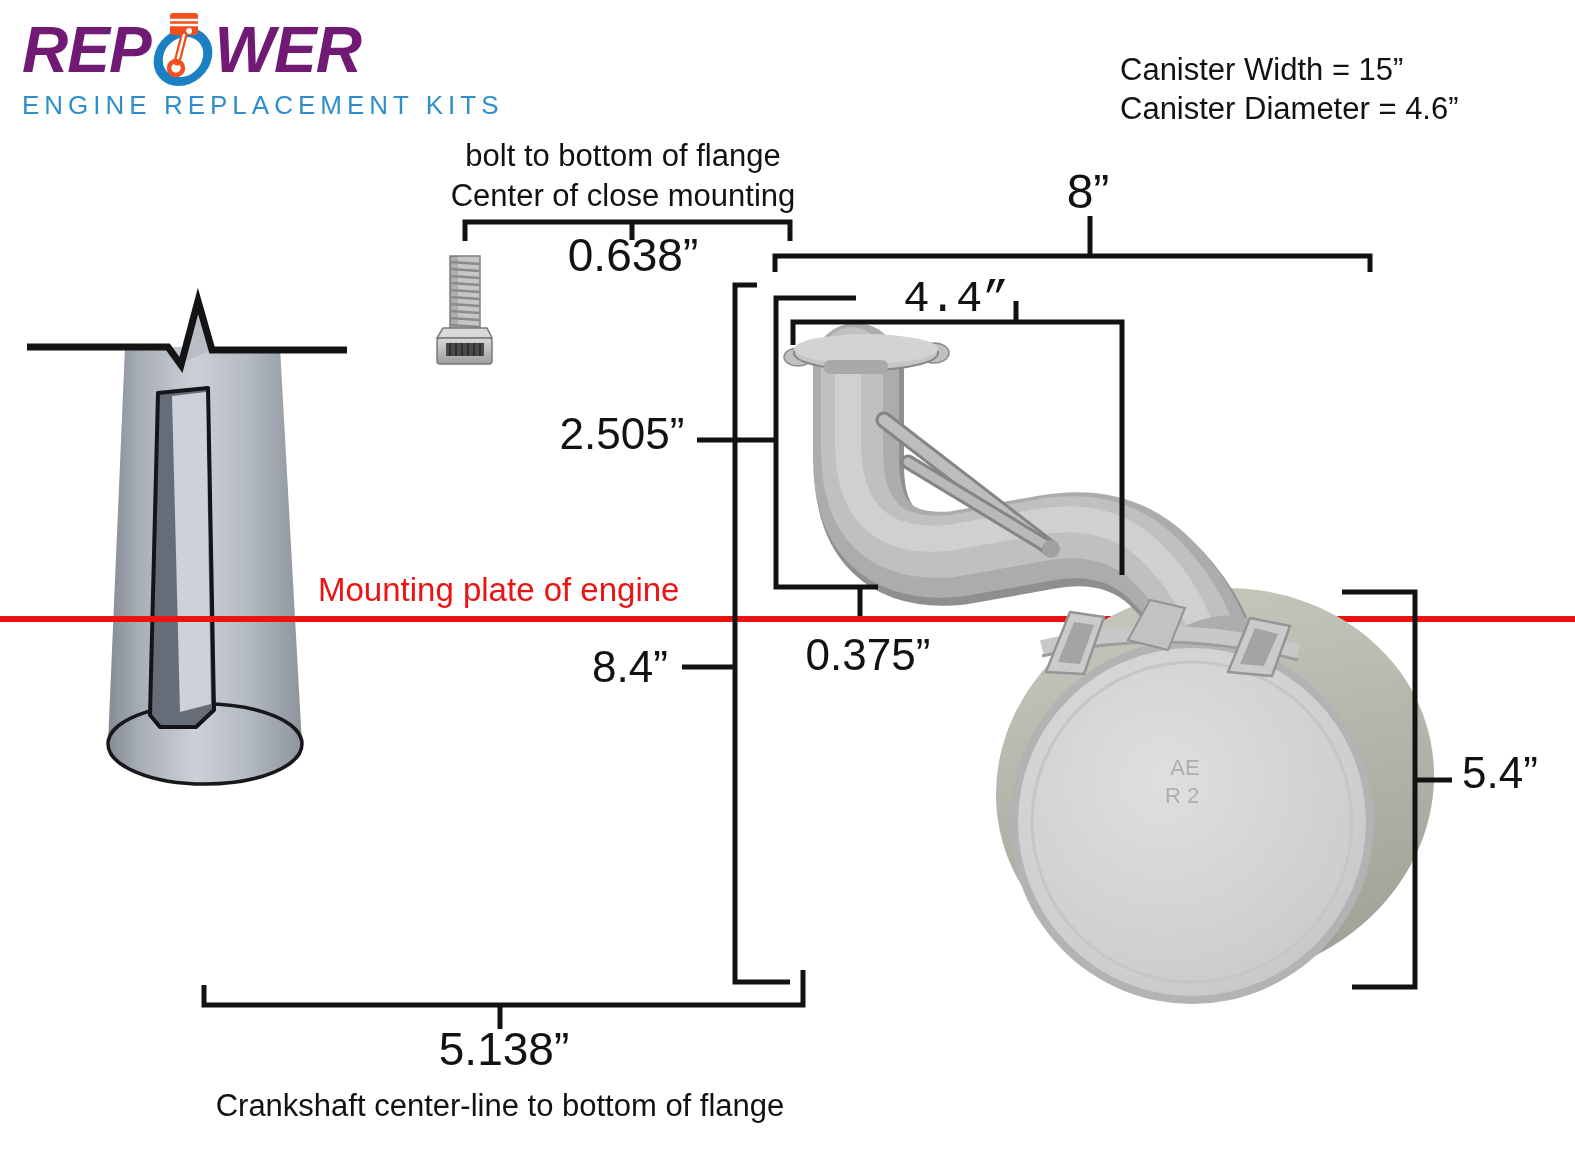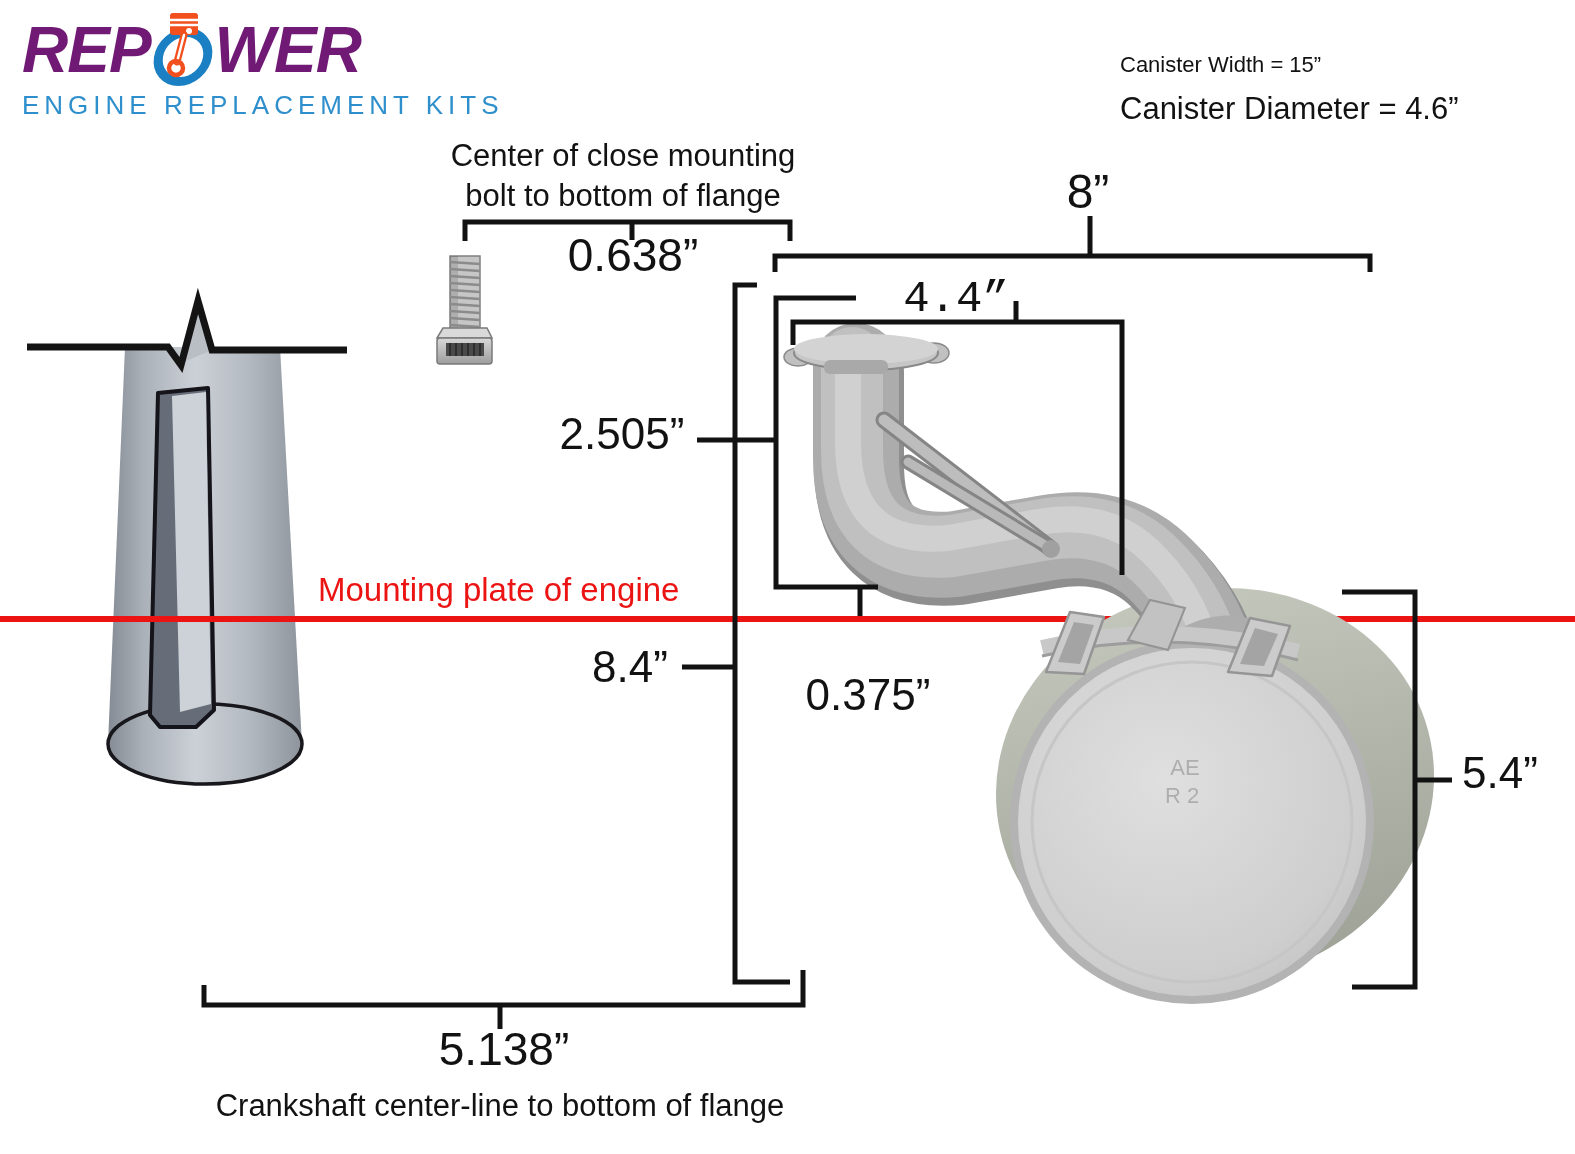--- a/index.html
+++ b/index.html
@@ -15,34 +15,34 @@
   .logo{left:22px;top:18px;}
   .logo-row{display:flex;align-items:flex-end;font-style:italic;font-weight:800;
     font-size:64px;line-height:64px;color:#701a75;letter-spacing:-1px;}
   .logo-o{position:relative;width:58px;height:64px;margin:0 3px;}
   .logo-ring{position:absolute;left:0;top:10px;width:40px;height:40px;
     border:9px solid #1b7fc4;border-radius:50%;transform:skewX(-9deg);}
   .logo-piston{position:absolute;left:9px;top:-8px;}
   .logo-tag{margin-top:8px;font-size:26px;letter-spacing:5px;color:#2e8fcc;font-weight:400;}
   
   .title{left:768px;top:14px;font-size:42px;font-weight:bold;}
-  .spec1{left:1120px;top:52px;font-size:22px;}
+  .spec1{left:1120px;top:52px;font-size:31px;}
   .spec2{left:1120px;top:91px;font-size:31px;text-align:right;}
   
   .cap-top{left:623px;top:136px;font-size:31px;line-height:40px;}
   .cap-bottom{left:500px;top:1088px;font-size:31px;}
   .red-note{left:318px;top:571px;font-size:33px;color:#ec1313;}
   
   .dim{font-size:44px;color:#121212;}
   .d-0638{left:633px;top:228px;font-size:46px;}
   .d-8{left:1088px;top:164px;font-size:48px;}
   .d-44{left:956px;top:274px;font-family:Liberation Mono, monospace;}
   .d-3125{left:622px;top:409px;}
   .d-84{left:630px;top:642px;}
-  .d-0375{left:868px;top:630px;margin-top:40px;}
+  .d-0375{left:868px;top:630px;}
   .d-54{left:1462px;top:748px;}
   .d-5138{left:504px;top:1022px;font-size:46px;}
 </style>
 </head>
 <body>
 
 <div id="stage">
 
   <svg class="canvas" width="1575" height="1154" viewBox="0 0 1575 1154">
     <defs>
@@ -182,22 +182,22 @@
       </span>
       <span>WER</span>
     </div>
     <div class="logo-tag">ENGINE REPLACEMENT KITS</div>
   </div>
 
   <div class="abs spec1">Canister Width = 15”</div>
   <div class="abs spec2">Canister Diameter = 4.6”</div>
 
   <div class="abs ctr cap-top">
+    <div>bolt to bottom of flange</div>
     <div>Center of close mounting</div>
-    <div>bolt to bottom of flange</div>
   </div>
   <div class="abs red-note">Mounting plate of engine</div>
   <div class="abs ctr cap-bottom">Crankshaft center-line to bottom of flange</div>
 
   <div class="abs ctr dim d-0638">0.638”</div>
   <div class="abs ctr dim d-8">8”</div>
   <div class="abs ctr dim d-44">4.4”</div>
   <div class="abs ctr dim d-3125">2.505”</div>
   <div class="abs ctr dim d-84">8.4”</div>
   <div class="abs ctr dim d-0375">0.375”</div>

